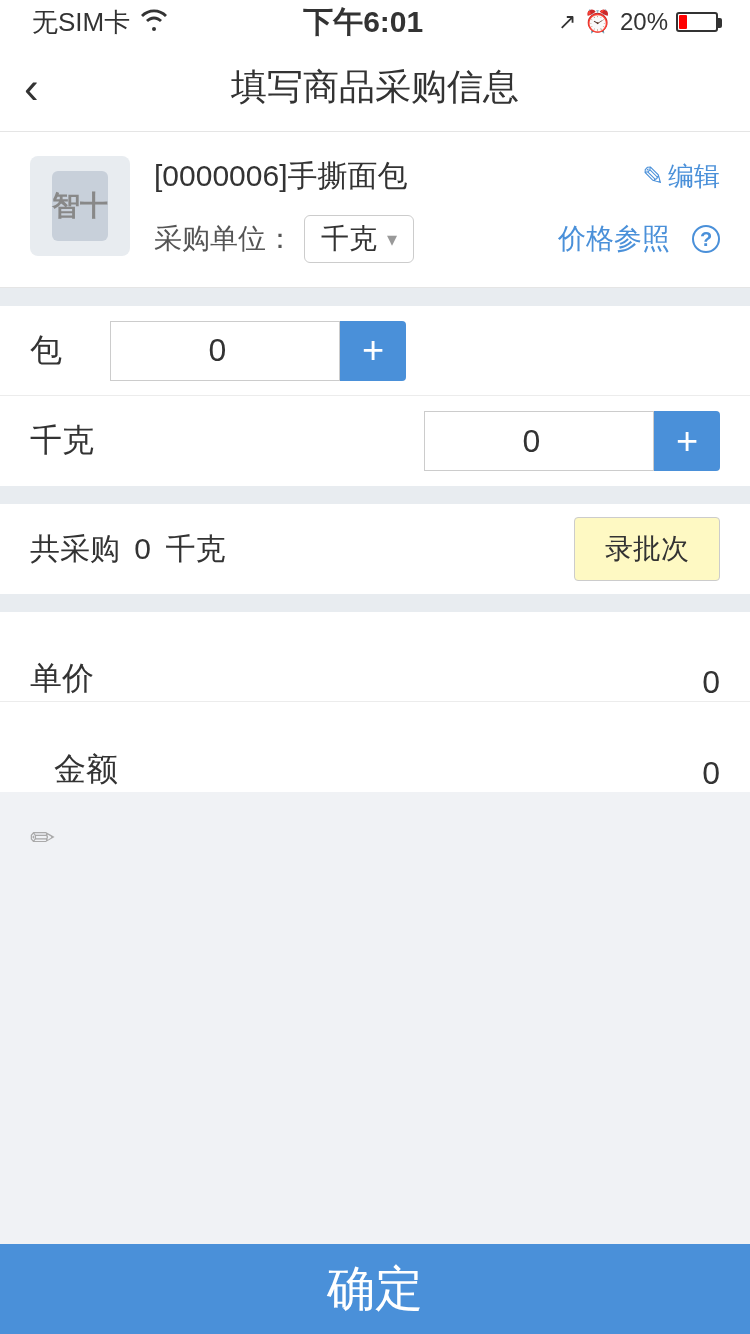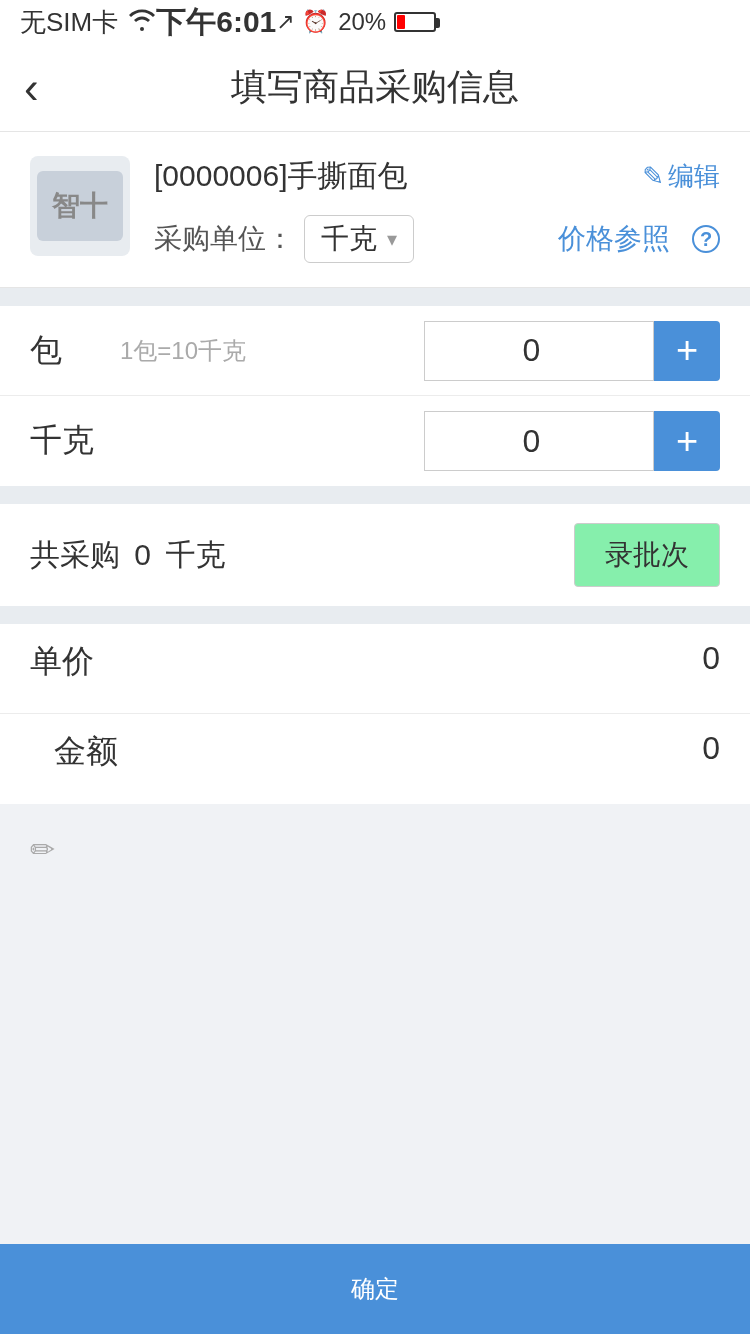--- a/index.html
+++ b/index.html
@@ -13,22 +13,22 @@
       color: #333;
     }
 
     
     .status-bar {
       width: 750px;
       height: 44px;
       background: #fff;
       display: flex;
       align-items: center;
-      justify-content: flex-start;
-      padding: 0 20px;
+      justify-content: space-between;
+      padding: 0 32px;
       font-size: 28px;
       font-weight: 500;
     }
     .status-left { display: flex; align-items: center; gap: 10px; font-size: 26px; }
     .status-center { font-size: 30px; font-weight: 600; }
     .status-right { display: flex; align-items: center; gap: 8px; font-size: 24px; }
     .battery-bar {
       width: 42px; height: 20px;
       border: 2px solid #333; border-radius: 3px;
       position: relative; display: inline-block;
@@ -73,21 +73,21 @@
       border-bottom: 1px solid #e5e5e5;
     }
     .product-thumb {
       width: 100px; height: 100px;
       background: #e8ecf0;
       border-radius: 8px;
       display: flex; align-items: center; justify-content: center;
       flex-shrink: 0;
     }
     .product-thumb-inner {
-      width: 86px; height: 70px;
+      width: 56px; height: 70px;
       background: #c8d0da;
       border-radius: 6px;
       display: flex; align-items: center; justify-content: center;
       font-size: 28px; color: #888; font-weight: bold;
     }
     .product-info { flex: 1; }
     .product-name-row {
       display: flex; justify-content: space-between; align-items: center;
       margin-bottom: 18px;
     }
@@ -147,36 +147,36 @@
       color: #fff; font-size: 38px;
       display: flex; align-items: center; justify-content: center;
       cursor: pointer; border: none;
       border-radius: 0 4px 4px 0;
     }
 
     
     .summary-row {
       background: #fff;
       padding: 0 30px;
-      height: 102px;
+      height: 90px;
       display: flex; align-items: center; justify-content: space-between;
     }
     .summary-text { font-size: 30px; color: #333; }
     .record-btn {
       border: 1px solid #ccc; border-radius: 4px;
       padding: 12px 30px;
-      font-size: 28px; color: #333; background: #86efac;
+      font-size: 28px; color: #333; background: #fef9c3;
       cursor: pointer;
     }
 
     
     .info-section { background: #fff; margin-top: 0; }
     .info-row {
-      display: flex; align-items: flex-start; justify-content: space-between;
-      padding: 16px 30px;
+      display: flex; align-items: flex-end; justify-content: space-between;
+      padding: 0 30px;
       height: 90px;
       border-bottom: 1px solid #ececec;
     }
     .info-row:last-child { border-bottom: none; margin-left: 24px; }
     .info-label { font-size: 32px; color: #333; }
     .info-value { font-size: 32px; color: #333; }
 
     
     .note-section {
       background: #f0f2f5;
@@ -196,21 +196,21 @@
     
     .confirm-bar {
       position: fixed;
       bottom: 0; left: 0;
       width: 750px; height: 90px;
       background: #4a90d9;
       display: flex; align-items: center; justify-content: center;
       cursor: pointer;
     }
     .confirm-text {
-      font-size: 24px; color: #fff; font-weight: 500;
+      font-size: 48px; color: #fff; font-weight: 500;
     }
   </style>
 </head>
 <body>
 
 <div class="status-bar">
   <div class="status-left">
     <span>无SIM卡</span>
     <span>
       <svg width="28" height="22" viewBox="0 0 28 22">
@@ -264,21 +264,20 @@
       </div>
     </div>
   </div>
 </div>
 
 <div class="divider-section"></div>
 
 <div class="input-section">
   <div class="input-row">
     <span class="input-label">包</span>
-    <span class="input-sublabel">1包=10千克</span>
     <div class="input-control">
       <input class="qty-input" type="number" value="0" style="">
       <button class="plus-btn">+</button>
     </div>
   </div>
   <div class="input-row">
     <span class="input-label">千克</span>
     <span class="input-sublabel"></span>
     <div class="input-control">
       <input class="qty-input" type="number" value="0" style="">

